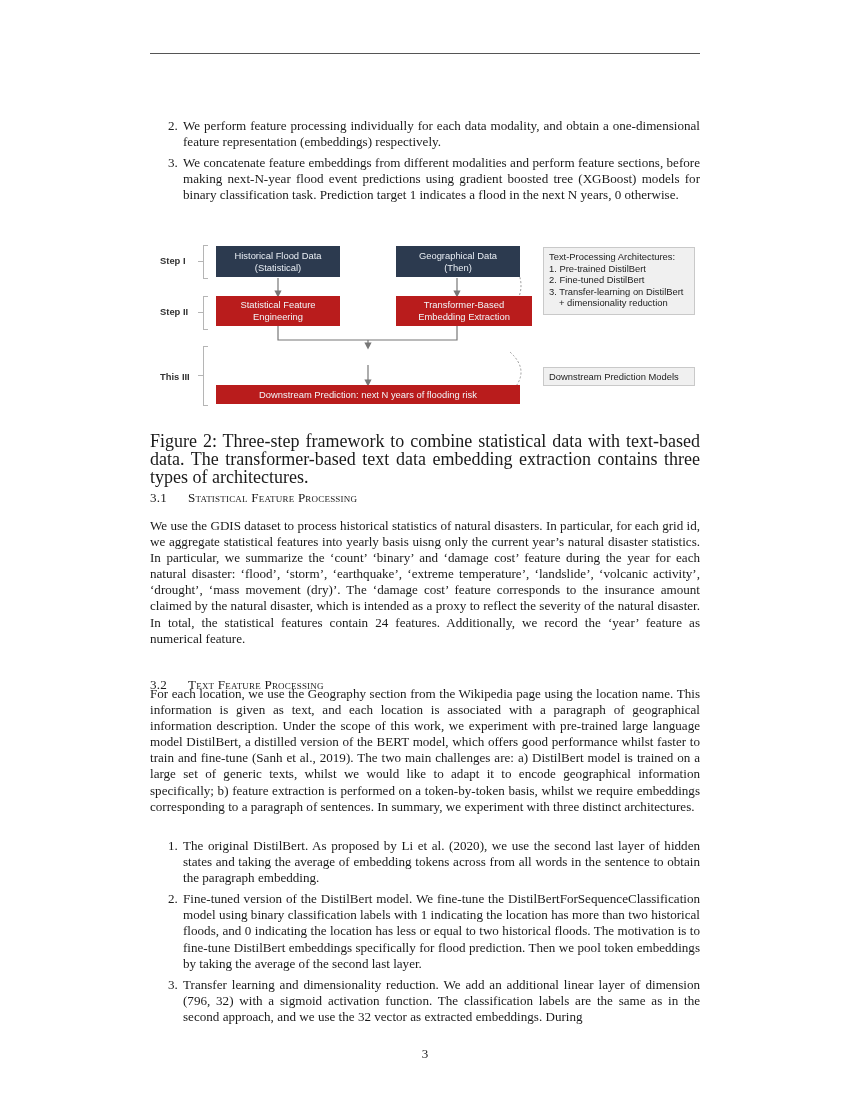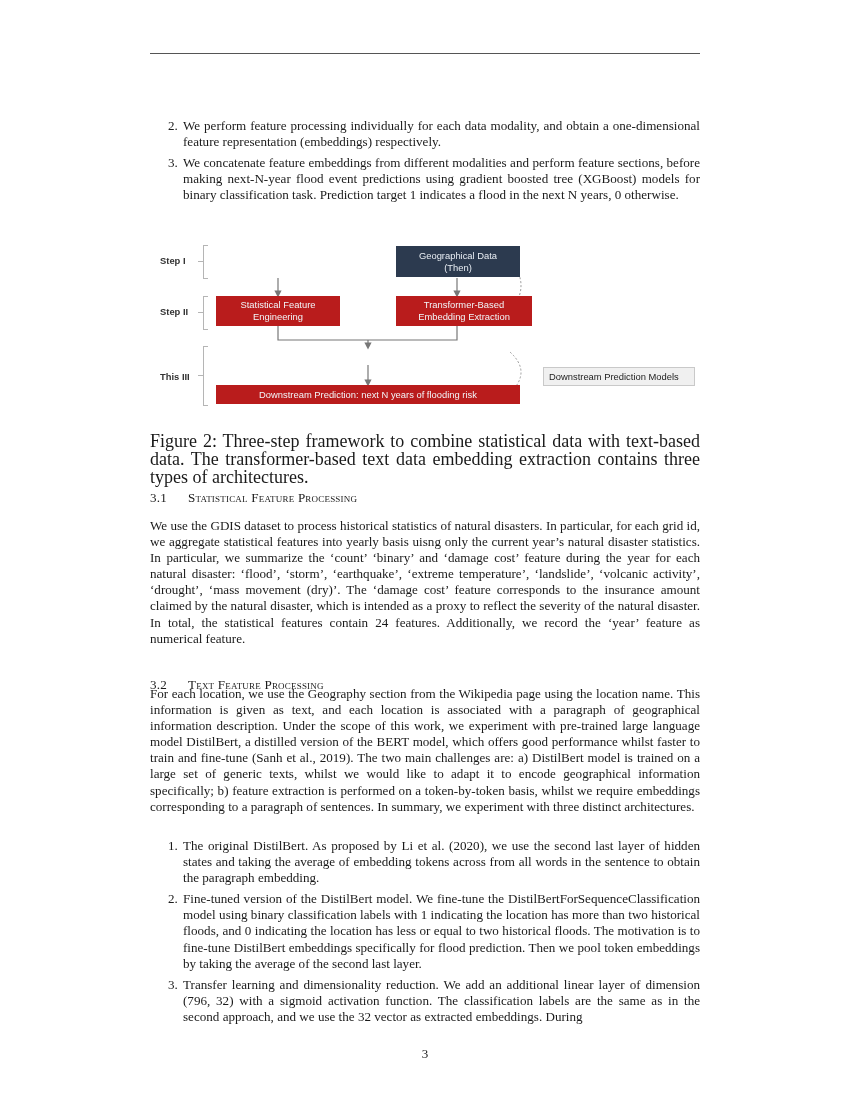--- a/index.html
+++ b/index.html
@@ -76,33 +76,43 @@
   <div class="bracket-tick" style="left:48px; top:21px;"></div>
 
   <div class="step-label" style="left:10px; top:66px;">Step II</div>
   <div class="bracket" style="left:53px; top:56px; height:32px;"></div>
   <div class="bracket-tick" style="left:48px; top:72px;"></div>
 
   <div class="step-label" style="left:10px; top:131px;">This III</div>
   <div class="bracket" style="left:53px; top:106px; height:58px;"></div>
   <div class="bracket-tick" style="left:48px; top:135px;"></div>
 
+  <div class="box dark" style="left:66px; top:6px; width:124px; height:31px;">
+    <div><span>Historical Flood Data</span><br><span>(Statistical)</span></div>
+  </div>
   <div class="box dark" style="left:246px; top:6px; width:124px; height:31px;justify-content:center;">
     <div><span>Geographical Data</span><br><span>(Then)</span></div>
   </div>
   <div class="box light" style="left:66px; top:56px; width:124px; height:30px;">
     <div><span>Statistical Feature</span><br><span>Engineering</span></div>
   </div>
   <div class="box light" style="left:246px; top:56px; width:136px; height:30px;">
     <div><span>Transformer-Based</span><br><span>Embedding Extraction</span></div>
   </div>
   <div class="box light" style="left:66px; top:145px; width:304px; height:19px;">
     <span>Downstream Prediction: next N years of flooding risk</span>
   </div>
 
+  <div class="note" style="left:393px; top:7px; width:152px; height:68px;">
+    <div>Text-Processing Architectures:</div>
+    <div>1. Pre-trained DistilBert</div>
+    <div>2. Fine-tuned DistilBert</div>
+    <div>3. Transfer-learning on DistilBert</div>
+    <div style="padding-left:10px;">+ dimensionality reduction</div>
+  </div>
   <div class="note" style="left:393px; top:127px; width:152px; height:19px; line-height:11px;">
     <span>Downstream Prediction Models</span>
   </div>
 </div>
 
 <div class="caption">Figure 2: Three-step framework to combine statistical data with text-based data. The transformer-based text data embedding extraction contains three types of architectures.</div>
 
 <div class="sec-title" style="top:490px;">
   <span class="num">3.1</span><span class="sc">Statistical Feature Processing</span>
 </div>

